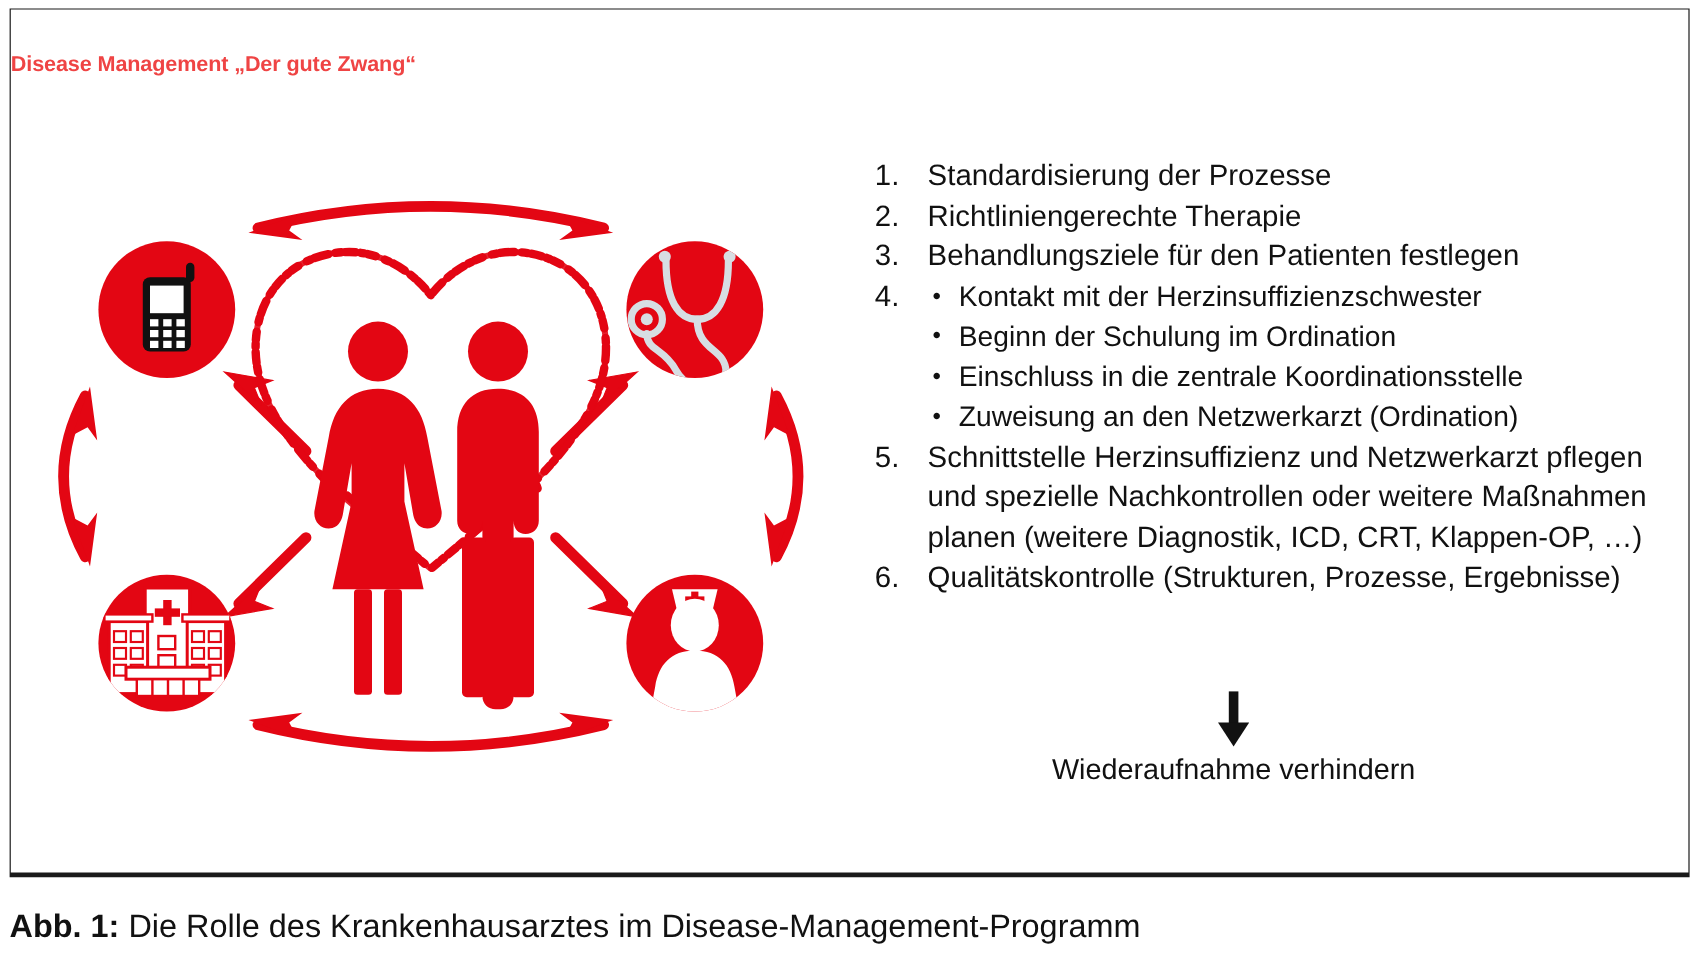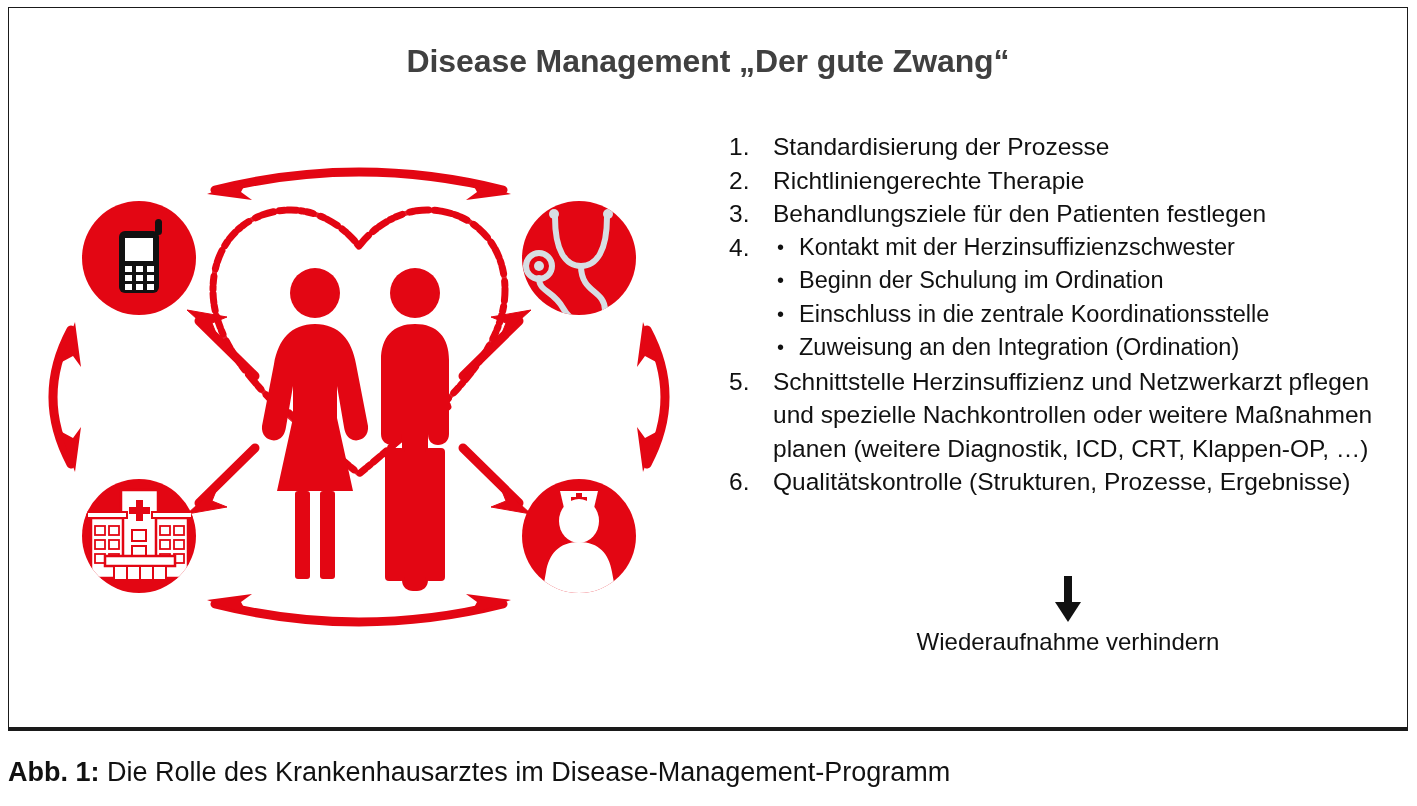--- a/index.html
+++ b/index.html
@@ -34,24 +34,23 @@
     border-bottom-width: 4px;
     background: #ffffff;
   }
 
   
   .figure-title {
     position: absolute;
     left: 0;
     top: 35px;
     width: 100%;
-    text-align: center;
-    font-size: 32px;
+    font-size: 18px;
     font-weight: bold;
-    color: #404040;
+    color: #ef4444;
     letter-spacing: -0.1px;
   }
 
   
   .diagram-panel {
     position: absolute;
     left: 10px;
     top: 110px;
     width: 680px;
     height: 580px;
@@ -110,21 +109,21 @@
     position: absolute;
     left: 4px;
     top: 0px;
     font-size: 20px;
     line-height: 33.5px;
   }
 
   
   .conclusion {
     position: absolute;
-    left: 718px;
+    left: 678px;
     top: 568px;
     width: 682px;
     text-align: center;
   }
   .down-arrow-wrap {
     display: block;
     height: 50px;
     line-height: 0;
   }
   .conclusion-line {
@@ -399,21 +398,21 @@
             <li>
               <span class="dot">•</span>
               <span>Beginn der Schulung im Ordination</span>
             </li>
             <li>
               <span class="dot">•</span>
               <span>Einschluss in die zentrale Koordinationsstelle</span>
             </li>
             <li>
               <span class="dot">•</span>
-              <span>Zuweisung an den Integration (Ordination)</span>
+              <span>Zuweisung an den Netzwerkarzt (Ordination)</span>
             </li>
           </ul>
         </li>
 
         <li>
           <span class="num">5.</span>
           <span>Schnittstelle Herzinsuffizienz und Netzwerkarzt pflegen und spezielle Nachkontrollen oder weitere Maßnahmen planen (weitere Diagnostik, ICD, CRT, Klappen-OP, …)</span>
         </li>
 
         <li>

